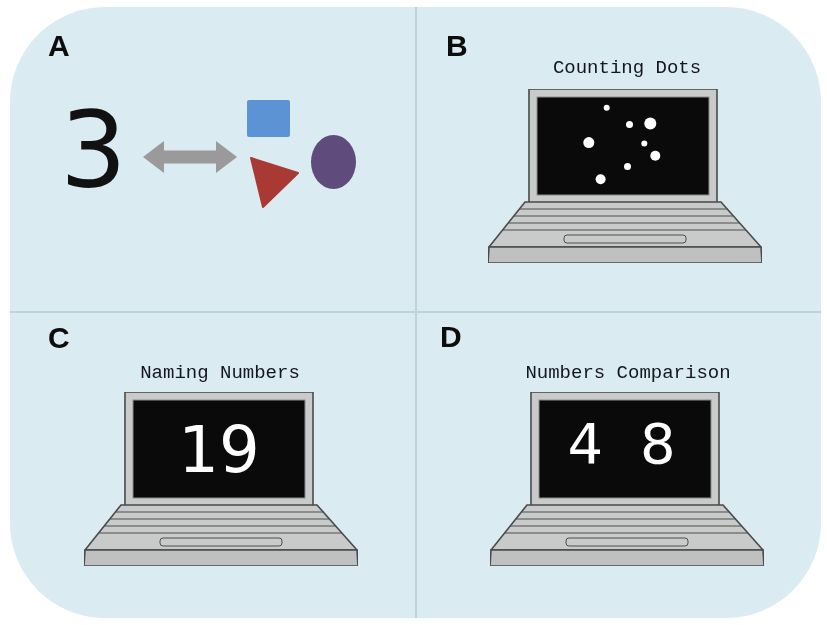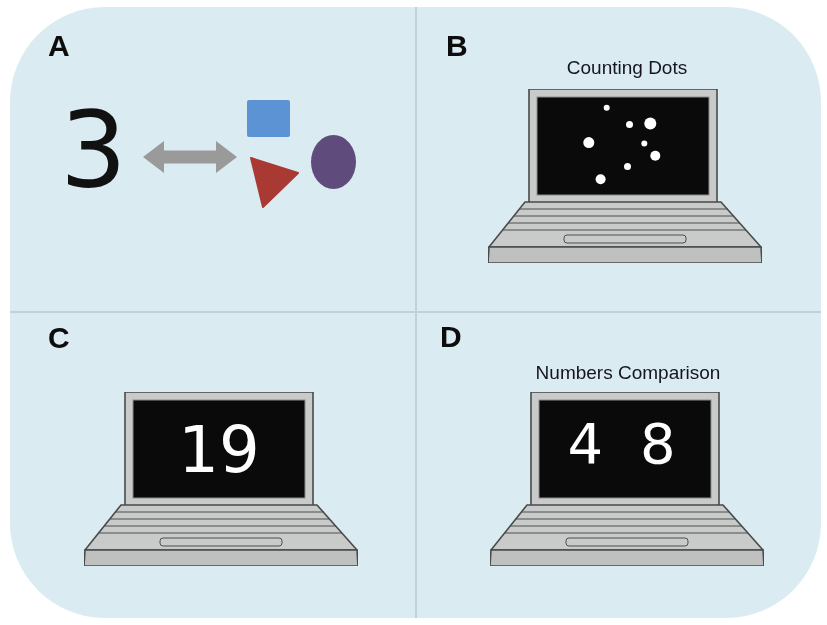--- a/index.html
+++ b/index.html
@@ -37,21 +37,21 @@
   .panel-b{left:416px;top:7px;width:405px;height:305px;}
   .panel-c{left:10px;top:312px;width:406px;height:306px;}
   .panel-d{left:416px;top:312px;width:405px;height:306px;}
   .panel-letter{
     position:absolute;
     font-size:30px;font-weight:bold;color:#0d0d0d;line-height:1;
     letter-spacing:0.5px;
   }
   .panel-title{
     position:absolute;
-    font-family:Liberation Sans, sans-serif;
+    font-family:Liberation Mono, monospace;
     font-size:19px;color:var(--title-color);
     text-align:center;line-height:1.1;white-space:nowrap;
   }
   .laptop{position:absolute;width:274px;height:174px;}
   .lt-bezel{fill:var(--laptop-body);stroke:var(--laptop-outline);stroke-width:1.6;}
   .lt-screen{fill:var(--laptop-screen);stroke:#8a8d8c;stroke-width:1;}
   .lt-deck{fill:var(--laptop-body);stroke:var(--laptop-outline);stroke-width:1.6;}
   .lt-line{stroke:#4f4f4f;stroke-width:1;}
   .lt-trackpad{fill:var(--laptop-body);stroke:#4f4f4f;stroke-width:1;}
   .lt-lip{fill:var(--laptop-lip);stroke:var(--laptop-outline);stroke-width:1.6;}
@@ -115,20 +115,21 @@
           <circle cx="156.3" cy="54.5" r="3" fill="#ffffff"></circle>
           <circle cx="167.3" cy="66.8" r="5" fill="#ffffff"></circle>
           <circle cx="139.5" cy="77.6" r="3.5" fill="#ffffff"></circle>
           <circle cx="112.6" cy="90.3" r="5" fill="#ffffff"></circle>
         </g>
     </svg>
   </div>
 
   <div class="panel panel-c">
     <div class="panel-letter" style="left:38px;top:11px;">C</div>
+    <div class="panel-title" style="left:110px;top:51px;width:200px;">Naming Numbers</div>
     <svg class="laptop" style="left:74px;top:80px;" viewBox="0 0 274 174">
       <rect class="lt-bezel" x="41" y="0" width="188" height="114"></rect>
       <polygon class="lt-deck" points="37,113 233,113 273,158 1,158"></polygon>
       <line class="lt-line" x1="31" y1="120" x2="240" y2="120"></line>
       <line class="lt-line" x1="26" y1="127" x2="246" y2="127"></line>
       <line class="lt-line" x1="20" y1="134" x2="252" y2="134"></line>
       <line class="lt-line" x1="15" y1="141" x2="258" y2="141"></line>
       <rect class="lt-trackpad" x="76" y="146" width="122" height="8" rx="3"></rect>
       <polygon class="lt-lip" points="1,158 273,158 274,174 0,174"></polygon>
       <rect class="lt-screen" x="49" y="8" width="172" height="98"></rect>

